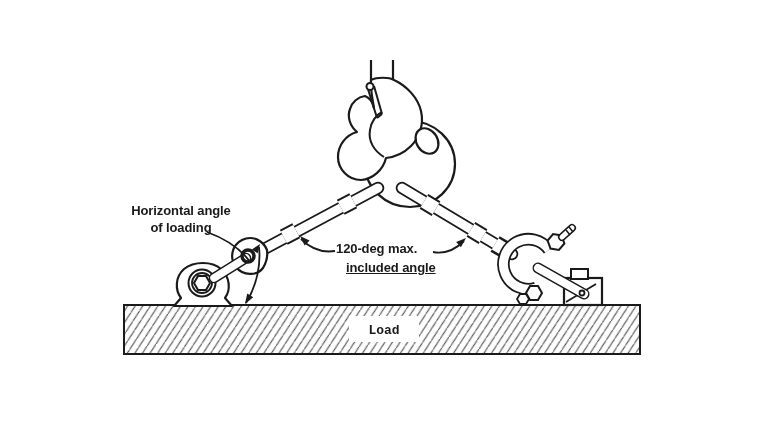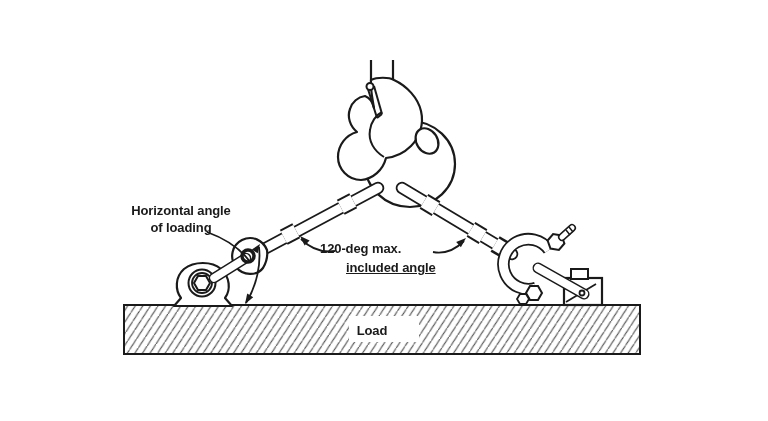--- a/index.html
+++ b/index.html
@@ -135,17 +135,17 @@
       <path d="M335,251 C322,253 310,248 301,239" stroke-width="1.8"></path>
       <polygon points="300,236 309.6,240.6 304.6,245.6" fill="#1a1a1a" stroke="none"></polygon>
       <path d="M433,252 C444,254 455,250 464,241" stroke-width="1.8"></path>
       <polygon points="466,238 460.9,247.3 456.2,242.1" fill="#1a1a1a" stroke="none"></polygon>
     </g>
   </svg>
 
   <div class="lbl center" style="left:126px;top:204px;width:110px;">Horizontal angle</div>
   <div class="lbl center" style="left:126px;top:221px;width:110px;">of loading</div>
 
-  <div class="lbl" style="left:320px;top:242px;">120-deg max.</div>
+  <div class="lbl" style="left:336px;top:242px;">120-deg max.</div>
   <div class="lbl" style="left:346px;top:261px;text-decoration:underline;">included angle</div>
 
-  <div class="lbl center" style="left:339px;top:324px;width:66px;">Load</div>
+  <div class="lbl center" style="left:351px;top:324px;width:66px;font-family:Liberation Mono, monospace;">Load</div>
 </div>
 
 </body></html>

